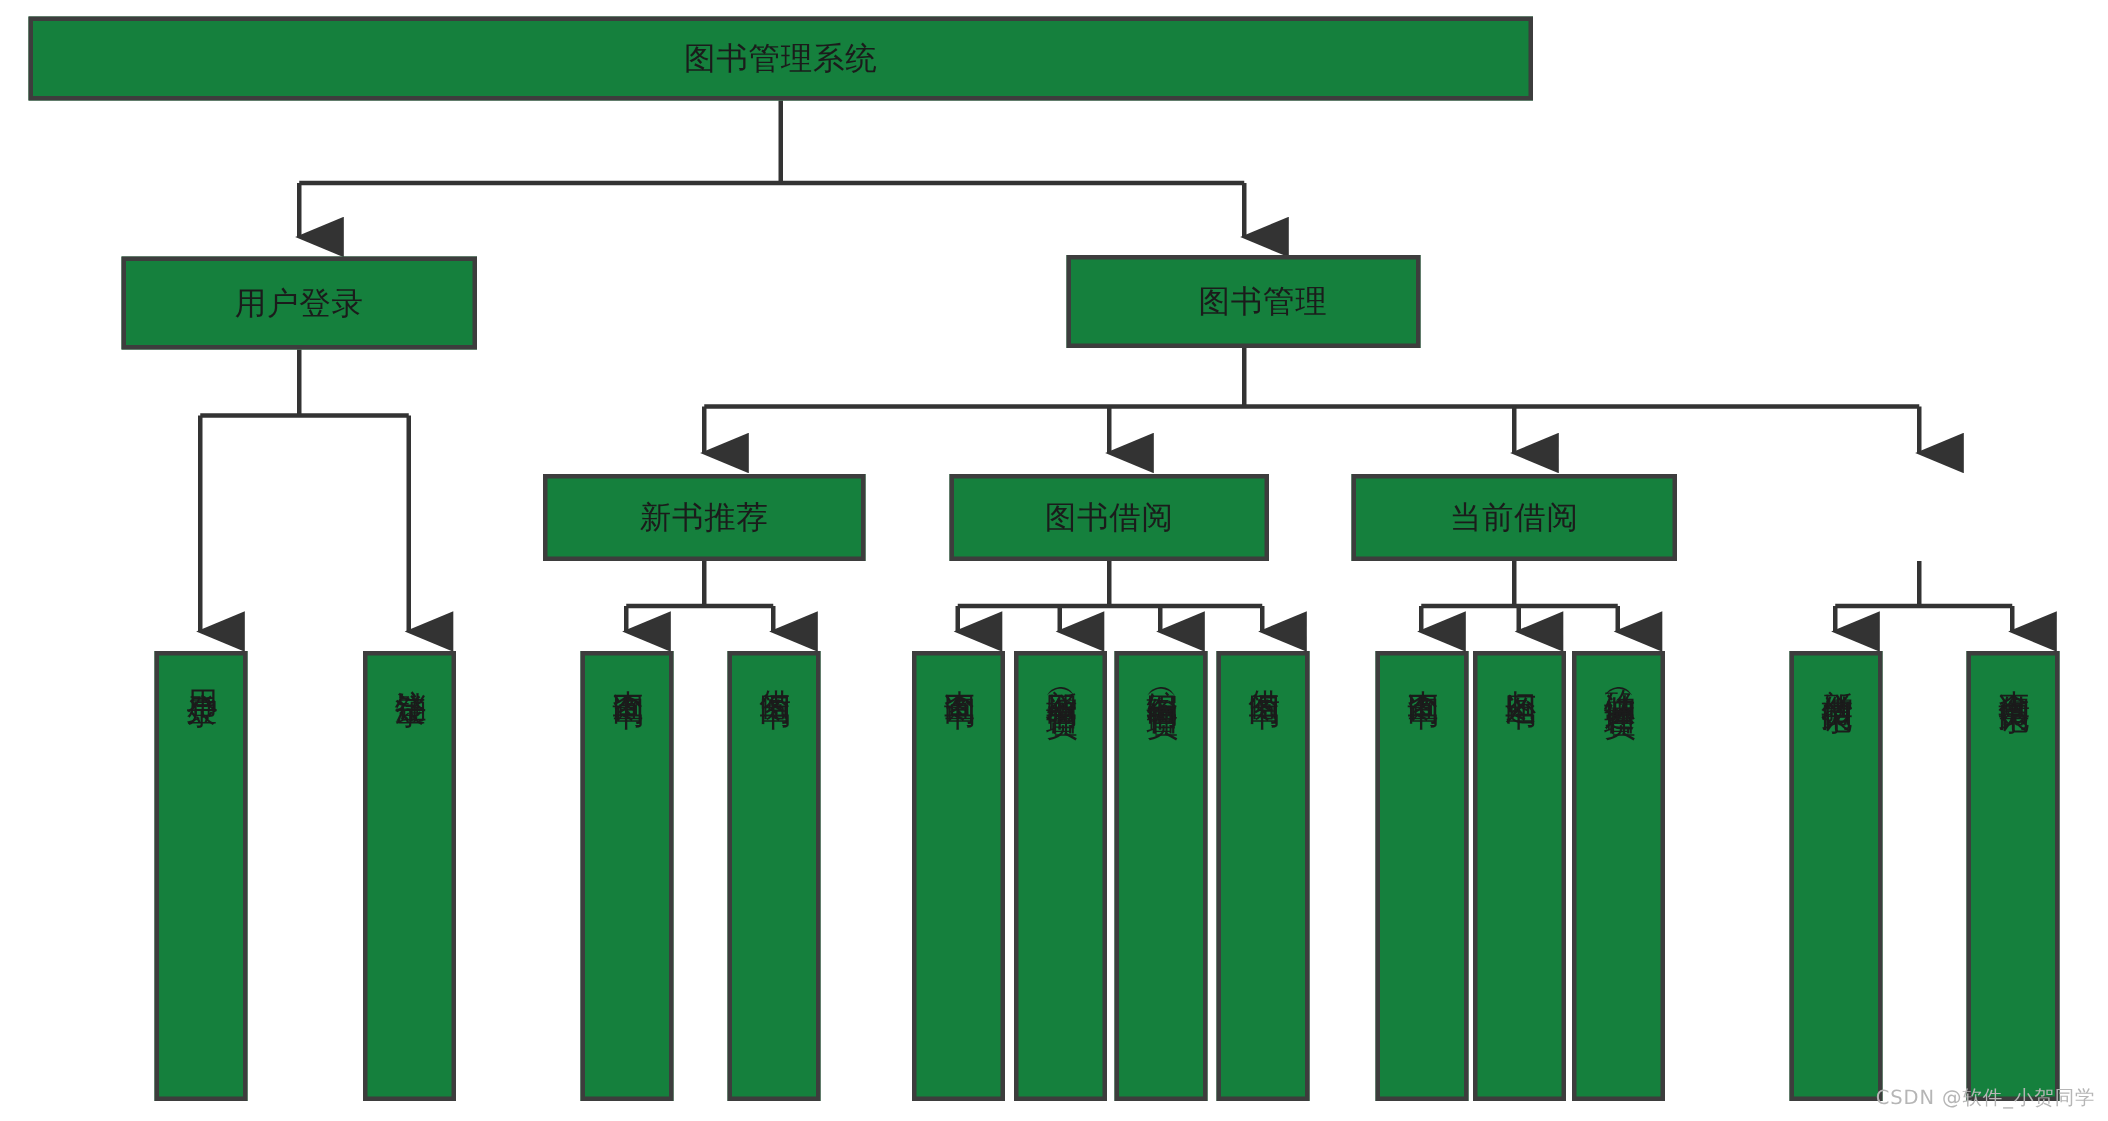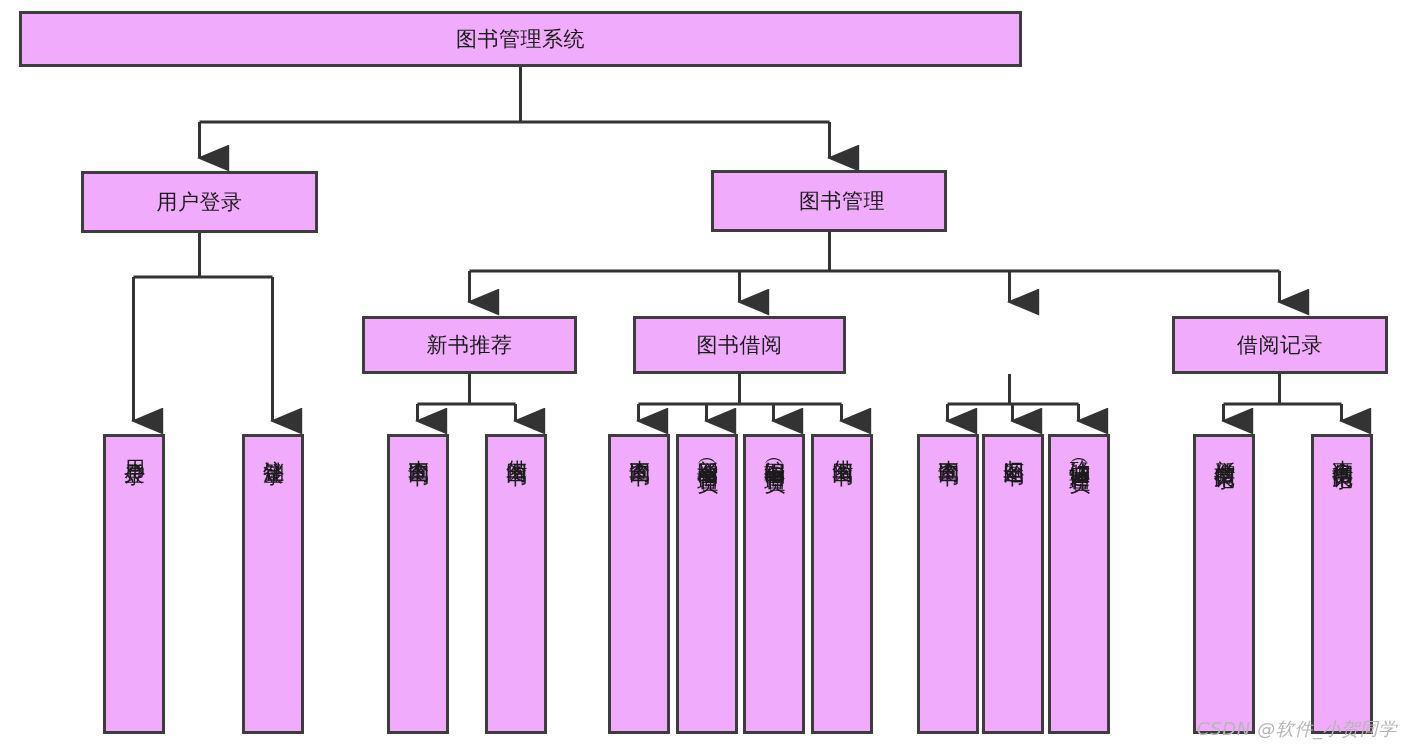--- a/index.html
+++ b/index.html
@@ -23,21 +23,21 @@
     position: absolute;
     left: 0;
     top: 0;
     width: 1405px;
     height: 747px;
     pointer-events: none;
   }
   .node {
     position: absolute;
     box-sizing: border-box;
-    background: #f0abfc;
+    background: #15803d;
     border: 3px solid #3d3d3d;
     display: flex;
     align-items: center;
     justify-content: center;
     z-index: 3;
   }
   .node .label {
     font-size: 21px;
     line-height: 1.15;
     letter-spacing: 0.5px;
@@ -56,26 +56,25 @@
     font-size: 21px;
     line-height: 1.32;
     letter-spacing: 2px;
     white-space: pre;
     text-align: left;
   }
   .watermark {
     position: absolute;
     right: 8px;
     bottom: 6px;
-    font-size: 18px;
+    font-size: 13px;
     color: #b6b6b6;
     letter-spacing: 0.6px;
     z-index: 6;
     white-space: nowrap;
-    font-style: italic;
   }
 </style>
 </head>
 <body>
 
 <div id="canvas">
 
   <svg id="wires" viewBox="0 0 1405 747" xmlns="http://www.w3.org/2000/svg">
     <defs>
       <marker id="arrow" viewBox="0 0 10 12" refX="5" refY="11" markerWidth="9" markerHeight="11" orient="auto-start-reverse">
@@ -142,24 +141,24 @@
   </div>
 
   <div class="node" style="left:362px; top:316px; width:215px; height:58px;justify-content:center;">
     <span class="label">新书推荐</span>
   </div>
 
   <div class="node" style="left:633px; top:316px; width:213px; height:58px;align-items:center;">
     <span class="label">图书借阅</span>
   </div>
 
-
-  <div class="node" style="left:1172px; top:316px; width:216px; height:58px;">
-    <span class="label">借阅记录</span>
-  </div>
+  <div class="node" style="left:901px; top:316px; width:217px; height:58px;">
+    <span class="label">当前借阅</span>
+  </div>
+
 
   <div class="node leaf" style="left:103px; top:434px; width:62px; height:300px;">
     <span class="label">用户登录</span>
   </div>
   <div class="node leaf" style="left:242px; top:434px; width:62px; height:300px;">
     <span class="label">注销登录</span>
   </div>
 
   <div class="node leaf" style="left:387px; top:434px; width:62px; height:300px;">
     <span class="label">查询图书</span>

